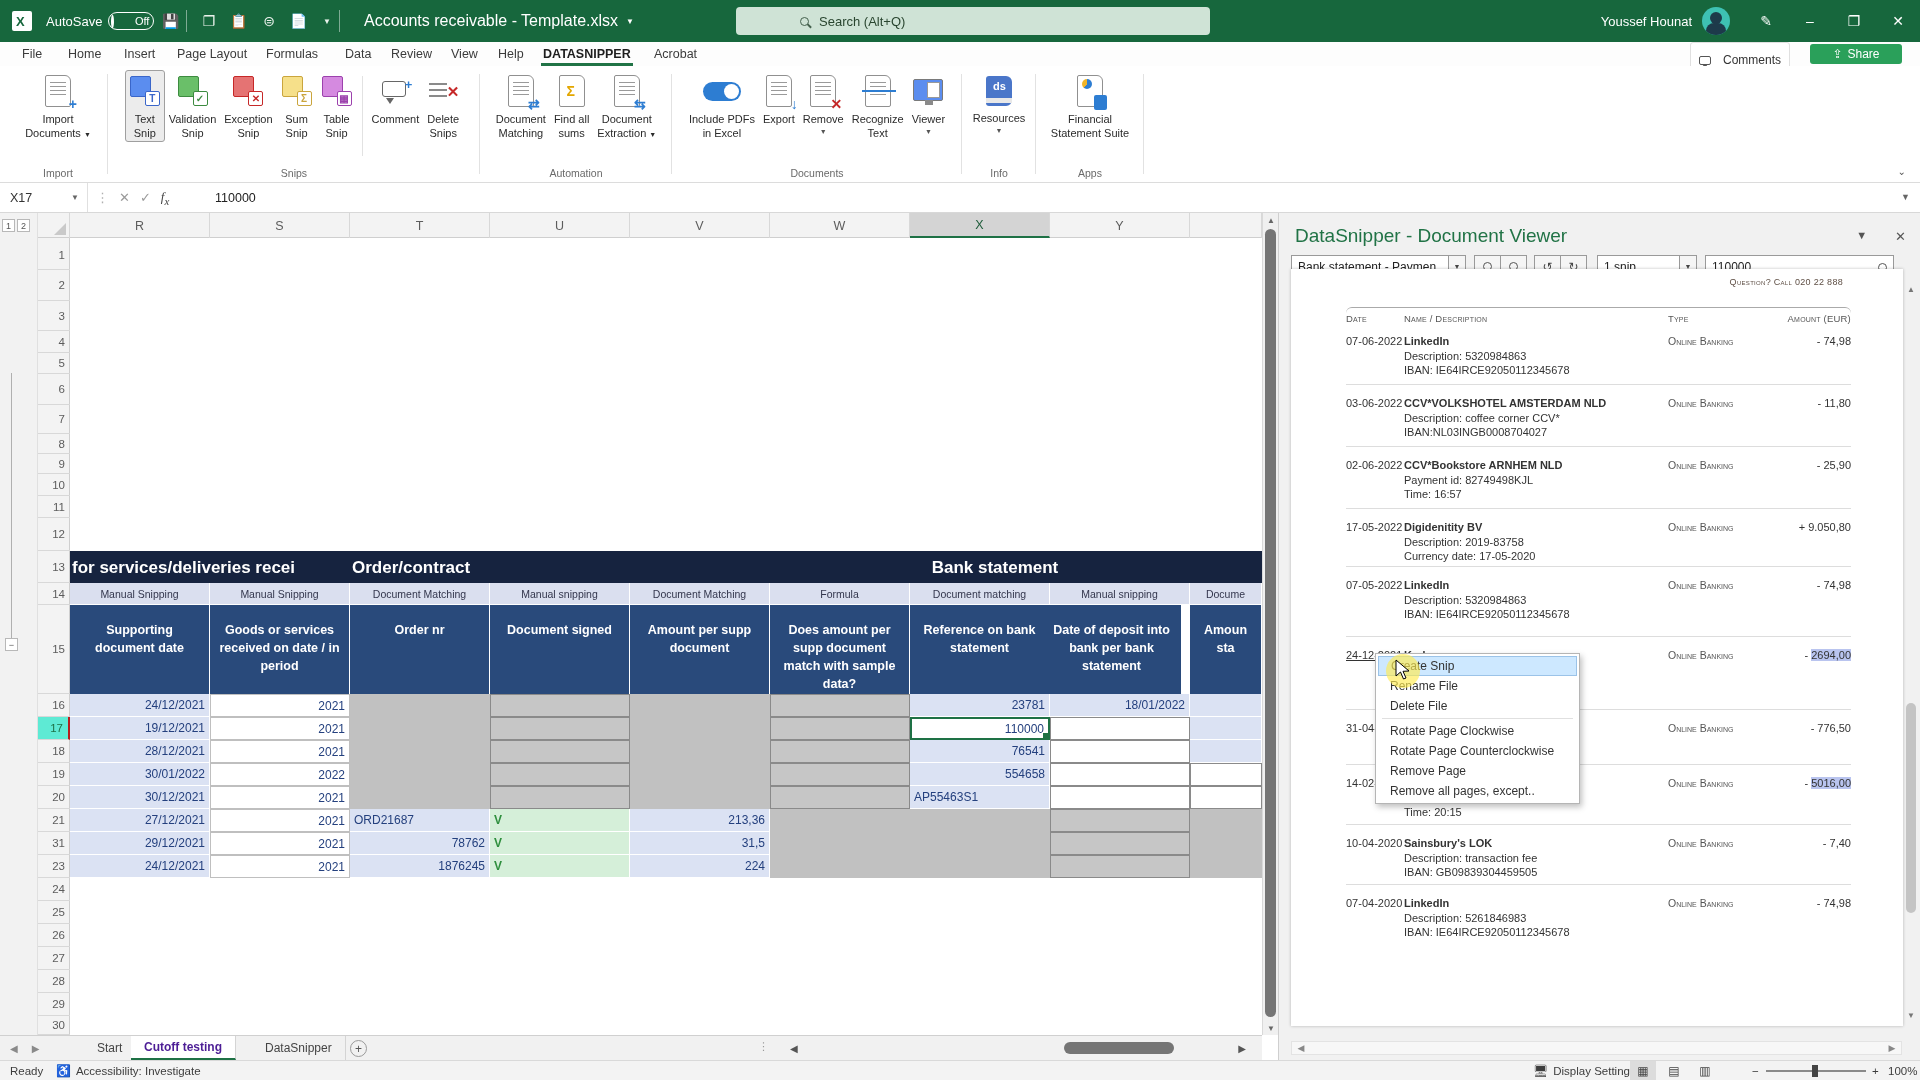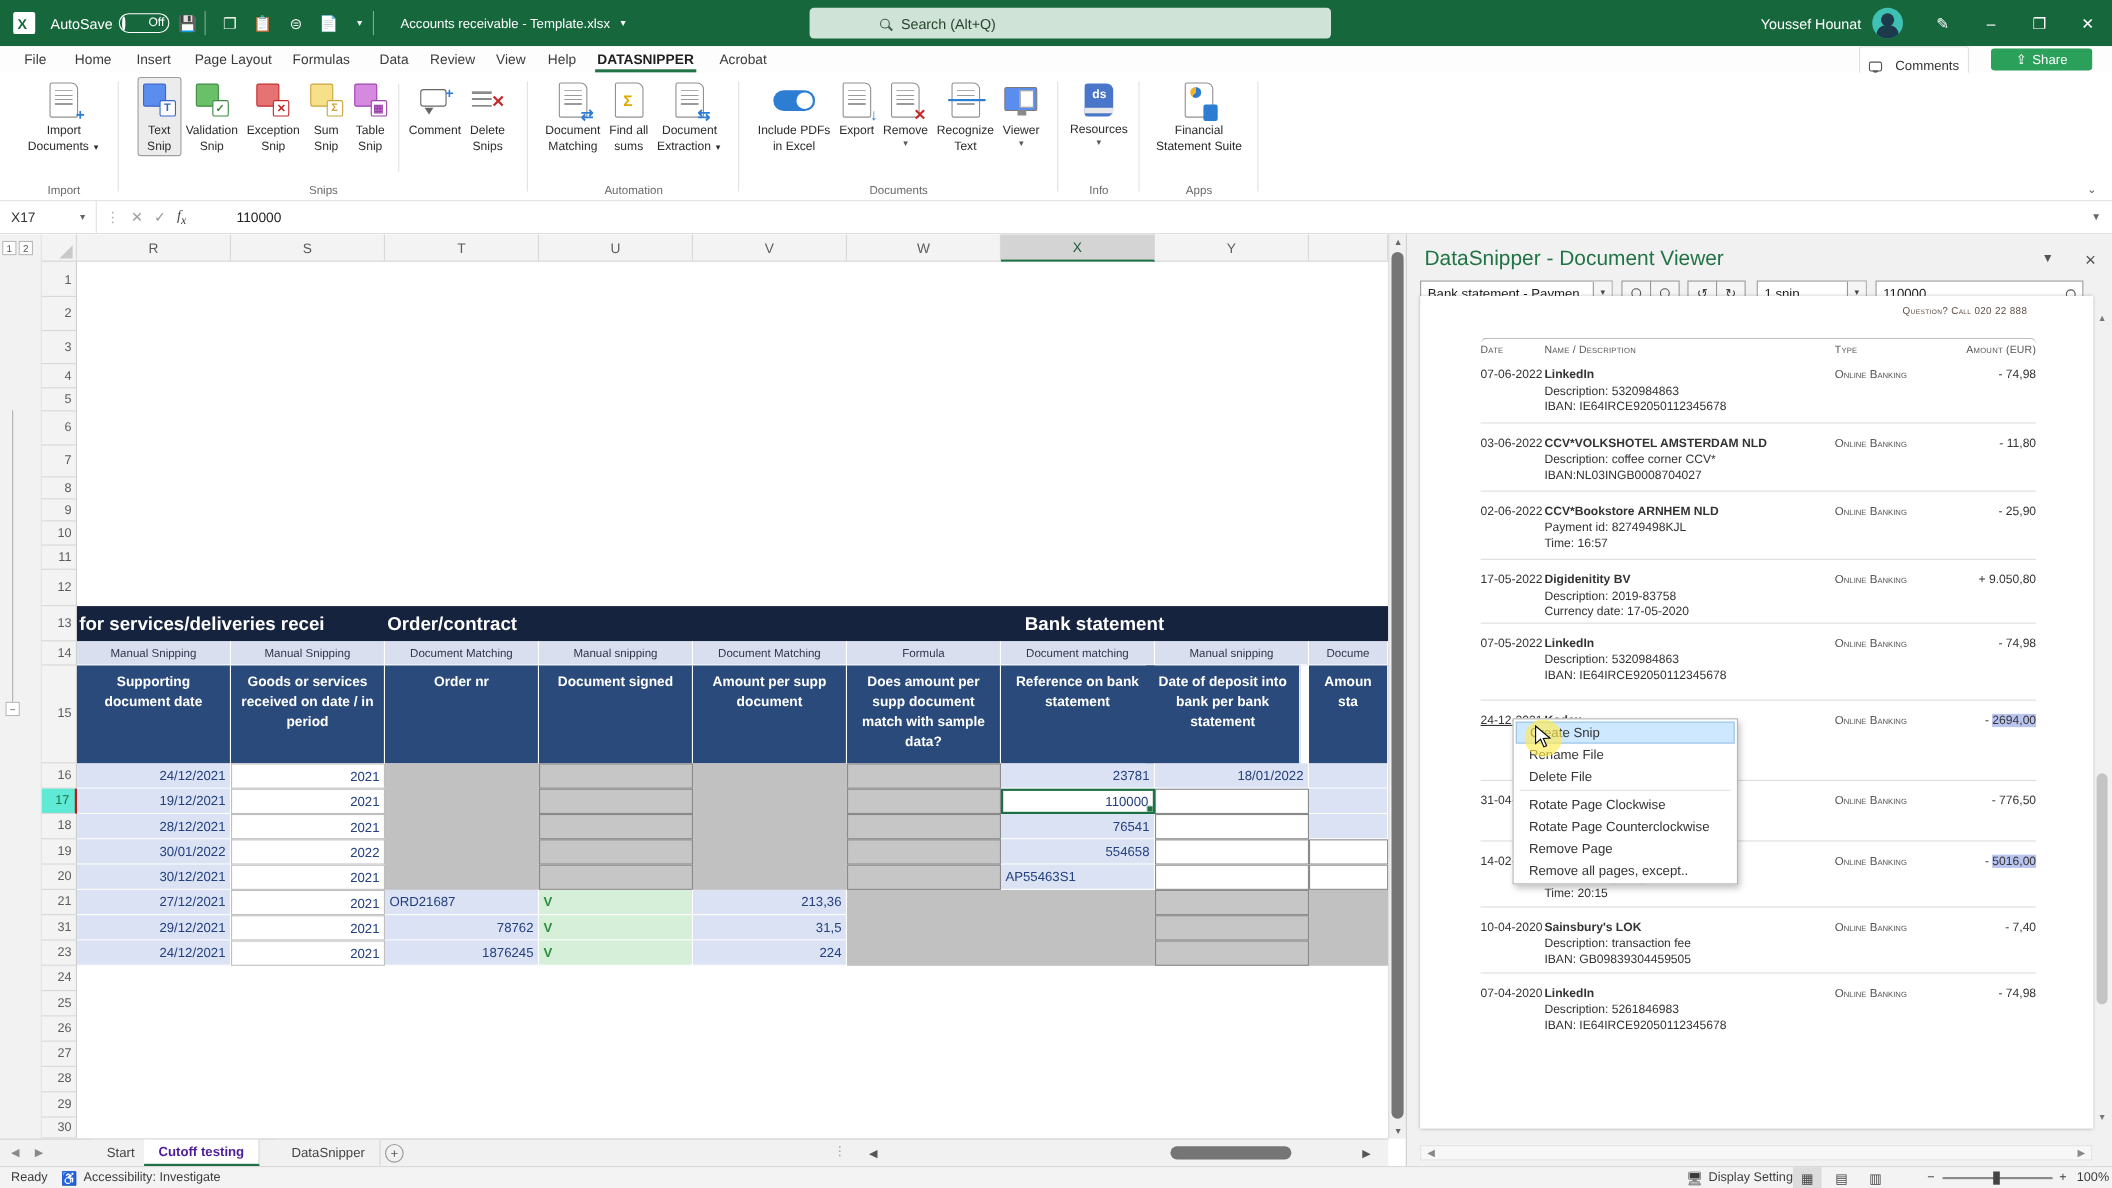--- a/index.html
+++ b/index.html
@@ -16,21 +16,21 @@
   .tb-item { position:absolute; top:0; height:42px; display:flex; align-items:center; color:#fff; font-size:13px; }
   .xl-icon { left:12px; }
   .xl-icon .sq { width:20px; height:20px; background:#fff; border-radius:2px; position:relative; }
   .xl-icon .sq::before{ content:"X"; position:absolute; left:4px; top:3px; font-weight:bold; color:#17673d; font-size:13px;}
   .autosave { left:46px; gap:6px; }
   .toggle-pill { width:46px; height:18px; border:1px solid #fff; border-radius:9px; display:flex; align-items:center; padding:1px 4px 1px 2px; gap:21px; }
   .toggle-pill .knob { width:13px; height:13px; background:#fff; border-radius:50%; }
   .toggle-pill .lbl { font-size:11px; color:#fff; }
   .tb-ico { width:26px; display:flex; justify-content:center; font-size:14px; color:#eaf2ec; }
   .tb-sep { position:absolute; top:10px; width:1px; height:22px; background:rgba(255,255,255,.45); }
-  .doc-title { font-size:12px; color:#fff; white-space:nowrap; }
+  .doc-title { font-size:16px; color:#fff; white-space:nowrap; }
   .searchbox { position:absolute; left:736px; top:7px; width:474px; height:28px; background:#cfe3d6; border-radius:4px; display:flex; align-items:center; padding-left:64px; gap:10px; color:#29452f; font-size:13px; }
   .tb-right { position:absolute; right:0; top:0; height:42px; display:flex; align-items:center; }
   .avatar { width:28px; height:28px; border-radius:50%; background:#3ec1b3; position:relative; overflow:hidden; }
   .avatar::before { content:""; position:absolute; left:8px; top:5px; width:12px; height:12px; background:#1d3a4a; border-radius:50%; }
   .avatar::after { content:""; position:absolute; left:4px; top:16px; width:20px; height:14px; background:#1d3a4a; border-radius:8px 8px 0 0; }
   .win-btn { width:44px; height:42px; display:flex; align-items:center; justify-content:center; font-size:14px; color:#fff; }
 
   
   .menubar { position:absolute; left:0; top:42px; width:1920px; height:24px; background:#fdfdfd; }
   .menu-tab { position:absolute; top:0; height:24px; display:flex; align-items:center; font-size:12.5px; color:#3b3b3b; white-space:nowrap; }
@@ -104,21 +104,21 @@
   .c-lav { background:#dbe2f3; color:#24407e; border-right:1px solid #fff; border-bottom:1px solid #fff; }
   .c-white { background:#fff; color:#24407e; border:1px solid #bfbfbf; }
   .c-grayblock { background:#c1c1c1; }
   .c-graybox { background:#c6c6c6; border:1px solid #8a8a8a; }
   .c-whitebox { background:#fff; border:1px solid #8a8a8a; }
   .c-green { background:#d5efd9; color:#2f8f3e; font-weight:bold; border-right:1px solid #fff; border-bottom:1px solid #fff; }
   .c-sel { background:#fff; color:#24407e; border:2px solid #1e7145; }
   .c-sel::after { content:""; position:absolute; right:-1px; bottom:-1px; width:5px; height:5px; background:#1e7145; border:1px solid #fff; }
   .sec-title { position:absolute; background:#16233f; color:#fff; font-weight:bold; font-size:17px; }
   .hdr14 { position:absolute; background:#dadfef; color:#33364d; font-size:10.5px; display:flex; align-items:center; justify-content:center; border-right:1px solid #fff; border-bottom:1px solid #fff; }
-  .hdr15 { position:absolute; background:#294a7b; color:#fff; font-weight:bold; font-size:12.5px; display:flex; align-items:flex-start; justify-content:center; text-align:center; border-right:1px solid #fff; padding-top:6px; line-height:1.45; }
+  .hdr15 { position:absolute; background:#294a7b; color:#fff; font-weight:bold; font-size:12.5px; display:flex; align-items:flex-start; justify-content:center; text-align:center; border-right:1px solid #fff; padding-top:16px; line-height:1.45; }
 
   .xl-vscroll { position:absolute; left:1262px; top:213px; width:16px; height:822px; background:#f0f0f0; border-left:1px solid #d9d9d9; }
   .xl-vscroll .arr { position:absolute; left:0; width:16px; height:14px; color:#666; font-size:8px; display:flex; align-items:center; justify-content:center; }
   .xl-vscroll .thumb { position:absolute; left:2px; width:11px; border-radius:6px; background:#757575; }
 
   
   .tabbar { position:absolute; left:0; top:1035px; width:1262px; height:25px; background:#f1f1f1; border-top:1px solid #d0d0d0; }
   .tab-arrows { position:absolute; left:10px; top:0; height:24px; display:flex; align-items:center; gap:14px; color:#8a8a8a; font-size:10px; }
   .sheettab { position:absolute; top:0; height:24px; display:flex; align-items:center; padding:0 13px; font-size:12px; color:#444; border-right:1px solid #d4d4d4; background:#f1f1f1; }
   .sheettab.active { background:#fff; color:#4c1d95; font-weight:bold; border-bottom:2px solid #1e7145; }

